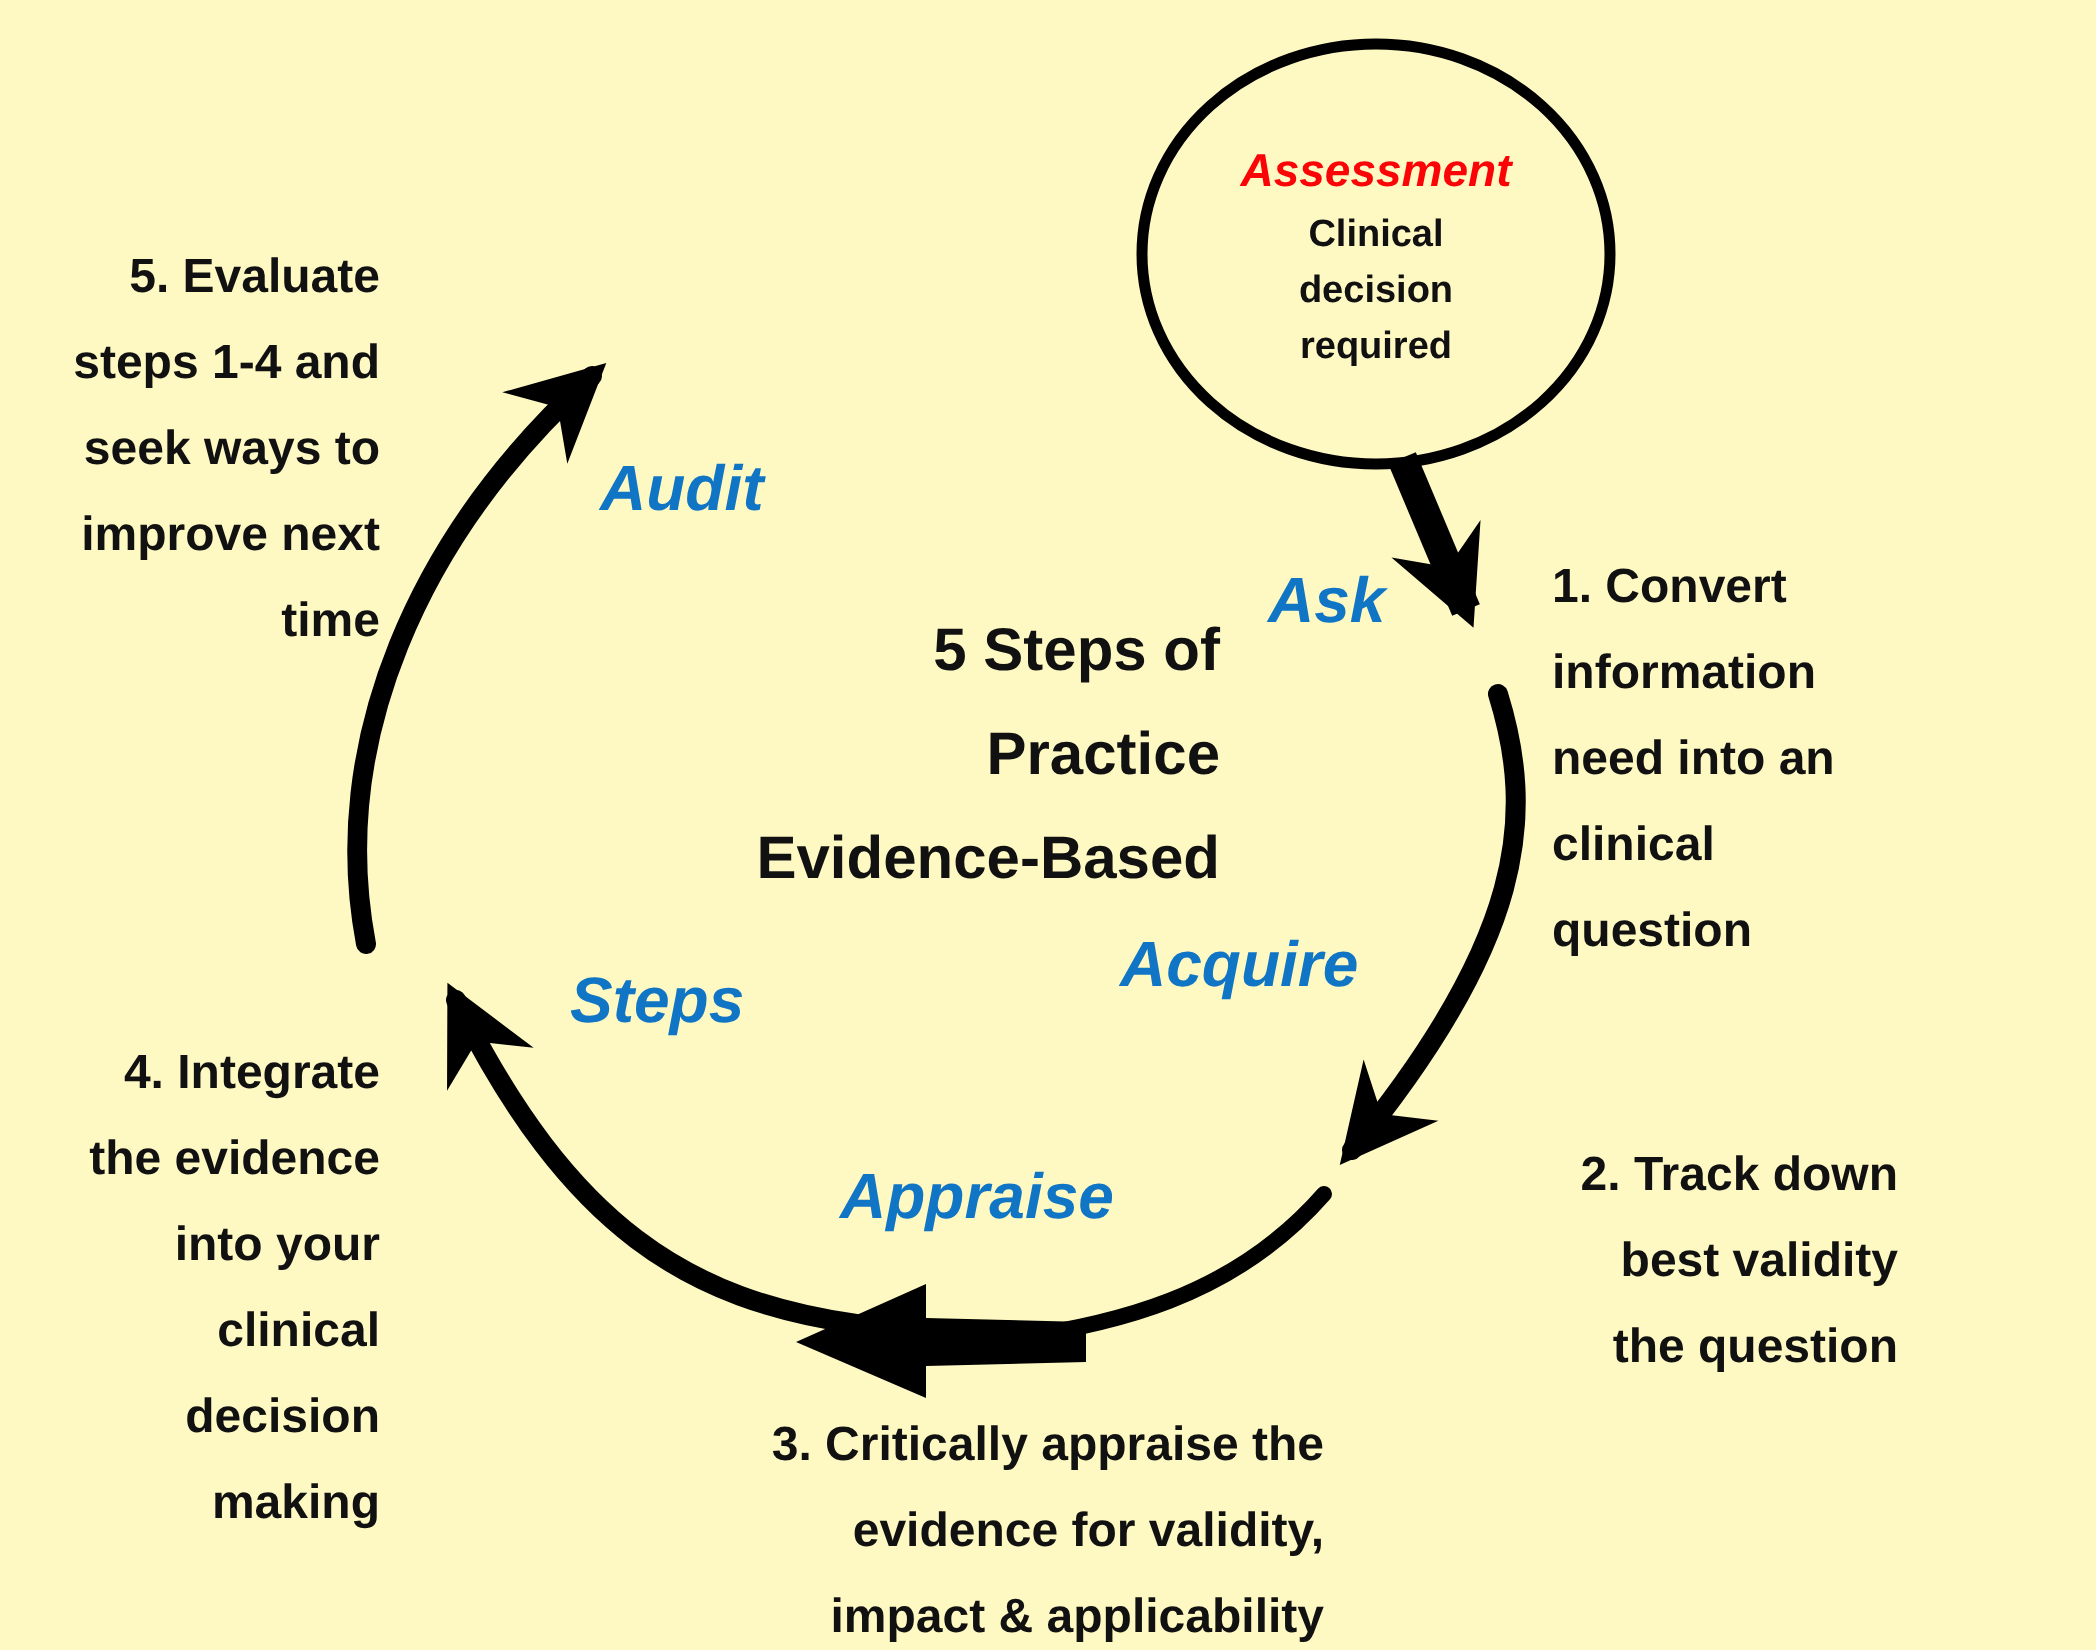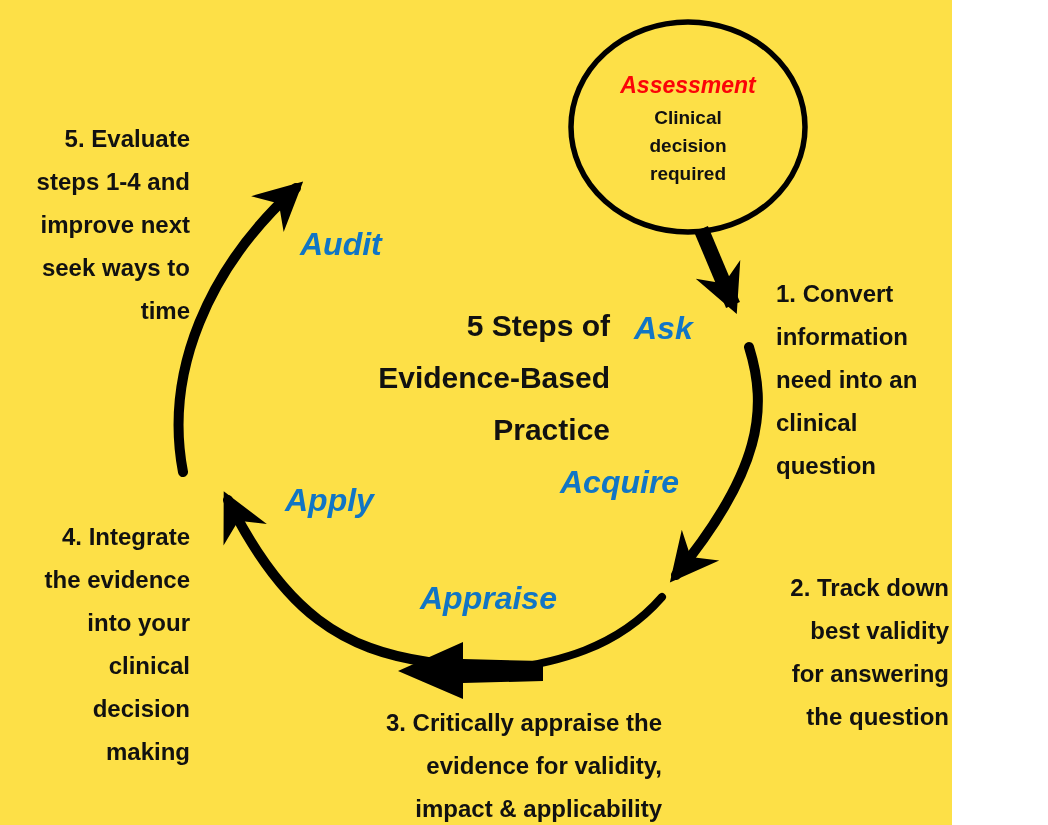--- a/index.html
+++ b/index.html
@@ -1,19 +1,19 @@
 <!DOCTYPE html>
 <html><head>
 <meta charset="utf-8">
 <style>
   html,body{margin:0;padding:0;background:#ffffff;}
   #stage{
     position:relative;
-    width:952px;height:825px;
-    background:#fde047;
+    width:1048px;height:825px;
+    background:#fef9c3;
     overflow:hidden;
     font-family:"Liberation Sans","DejaVu Sans",sans-serif;
     color:#111;
   }
   #cycle-svg{position:absolute;left:0;top:0;}
   .step{
     position:absolute;
     font-size:24px;
     font-weight:bold;
     line-height:43px;
@@ -79,50 +79,49 @@
 
   <div id="assessment-text">
     <span id="assessment-title">Assessment</span>
     <span class="assessment-line">Clinical</span>
     <span class="assessment-line">decision</span>
     <span class="assessment-line">required</span>
   </div>
 
   <div id="diagram-title">
     <span>5 Steps of</span>
+    <span>Practice</span>
     <span>Evidence-Based</span>
-    <span>Practice</span>
   </div>
 
   <div class="cycle-label" style="left:300px;top:226px;">Audit</div>
-  <div class="cycle-label" style="left:634px;top:282px;margin-top:28px;">Ask</div>
+  <div class="cycle-label" style="left:634px;top:282px;">Ask</div>
   <div class="cycle-label" style="left:560px;top:464px;">Acquire</div>
   <div class="cycle-label" style="left:420px;top:580px;">Appraise</div>
-  <div class="cycle-label" style="left:285px;top:482px;">Apply</div>
+  <div class="cycle-label" style="left:285px;top:482px;">Steps</div>
 
   <div class="step centered" style="left:5px;top:117px;width:185px;">
     <span>5. Evaluate</span>
     <span>steps 1-4 and</span>
+    <span>seek ways to</span>
     <span>improve next</span>
-    <span>seek ways to</span>
     <span>time</span>
   </div>
 
   <div class="step left-aligned" style="left:776px;top:224px;width:185px;margin-top:48px;">
     <span>1. Convert</span>
     <span>information</span>
     <span>need into an</span>
     <span>clinical</span>
     <span>question</span>
   </div>
 
   <div class="step centered" style="left:757px;top:566px;width:192px;">
     <span>2. Track down</span>
     <span>best validity</span>
-    <span>for answering</span>
     <span>the question</span>
   </div>
 
   <div class="step centered" style="left:287px;top:701px;width:375px;">
     <span>3. Critically appraise the</span>
     <span>evidence for validity,</span>
     <span>impact &amp; applicability</span>
   </div>
 
   <div class="step centered" style="left:5px;top:515px;width:185px;">

